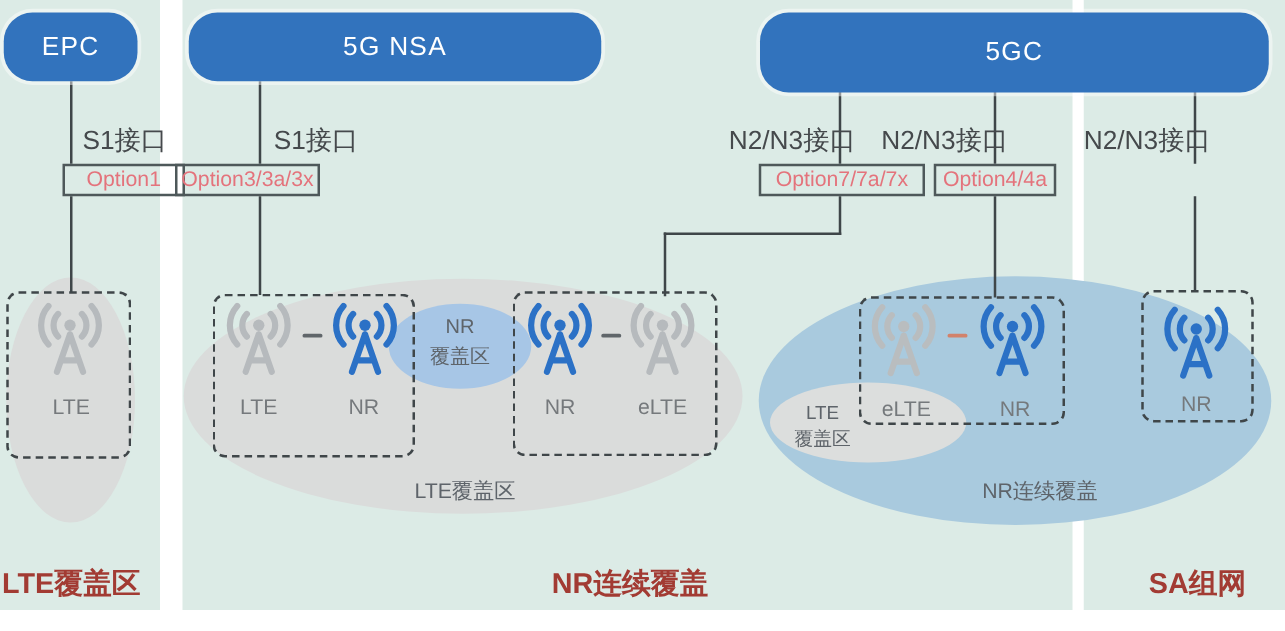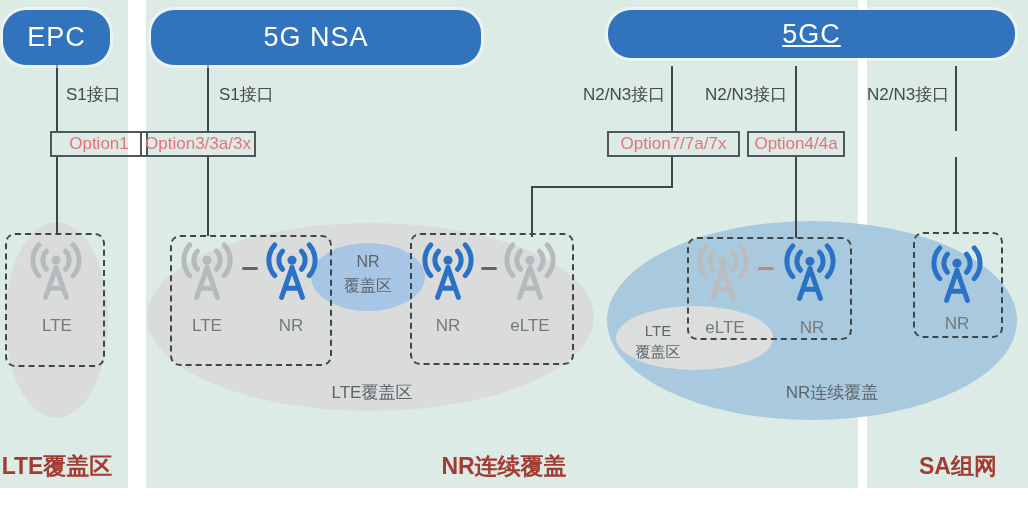--- a/index.html
+++ b/index.html
@@ -6,26 +6,26 @@
   .canvas{
     position:relative;width:1028px;height:505px;overflow:hidden;
     font-family:"Liberation Sans","DejaVu Sans",sans-serif;
     background:#ffffff;
   }
   .panel{position:absolute;top:0;height:488px;background:#dcebe6;}
   .ellipse{position:absolute;border-radius:50%;}
   .hdr{
     position:absolute;background:#3273bd;border-radius:23px;
     color:#ffffff;display:flex;align-items:center;justify-content:center;
-    font-size:27px;letter-spacing:1px;
+    font-size:21px;letter-spacing:1px;
     box-shadow:0 0 0 3px rgba(255,255,255,0.45);
   }
   .vline{position:absolute;width:2px;background:#3f4649;}
   .hline{position:absolute;height:2px;background:#3f4649;}
-  .iface{position:absolute;font-size:17px;color:#45494c;white-space:nowrap;}
+  .iface{position:absolute;font-size:21px;color:#45494c;white-space:nowrap;margin-top:15px;}
   .optbox{
     position:absolute;border:2px solid #4e585a;box-sizing:border-box;
     display:flex;align-items:center;justify-content:center;
     color:#e4737c;font-size:17px;white-space:nowrap;background:transparent;
   }
   .dashbox{
     position:absolute;border:2px dashed #3f4649;border-radius:10px;
     box-sizing:border-box;background:transparent;
   }
   .ant{position:absolute;}
@@ -141,21 +141,21 @@
   </div>
   <div class="covlabel" style="left:372px;top:381px;font-size:17px;text-align:right;">LTE覆盖区</div>
   <div class="covlabel" style="left:658px;top:320px;font-size:15px;line-height:21px;">
     <div>LTE</div>
     <div>覆盖区</div>
   </div>
   <div class="covlabel" style="left:832px;top:381px;font-size:17px;">NR连续覆盖</div>
 
   <div class="hdr" style="left:3px;top:10px;width:107px;height:55px;">EPC</div>
   <div class="hdr" style="left:151px;top:10px;width:330px;height:55px;">5G NSA</div>
-  <div class="hdr" style="left:608px;top:10px;width:407px;height:48px;text-decoration:underline;">5GC</div>
+  <div class="hdr" style="left:608px;top:10px;width:407px;height:64px;">5GC</div>
 
   <div class="iface" style="left:66px;top:83px;">S1接口</div>
   <div class="iface" style="left:219px;top:83px;">S1接口</div>
   <div class="iface" style="left:583px;top:83px;">N2/N3接口</div>
   <div class="iface" style="left:705px;top:83px;">N2/N3接口</div>
   <div class="iface" style="left:867px;top:83px;">N2/N3接口</div>
 
   <div class="optbox" style="left:7px;top:131px;width:98px;height:26px;margin-left:43px;">Option1</div>
   <div class="optbox" style="left:140px;top:131px;width:116px;height:26px;">Option3/3a/3x</div>
   <div class="optbox" style="left:607px;top:131px;width:133px;height:26px;">Option7/7a/7x</div>

